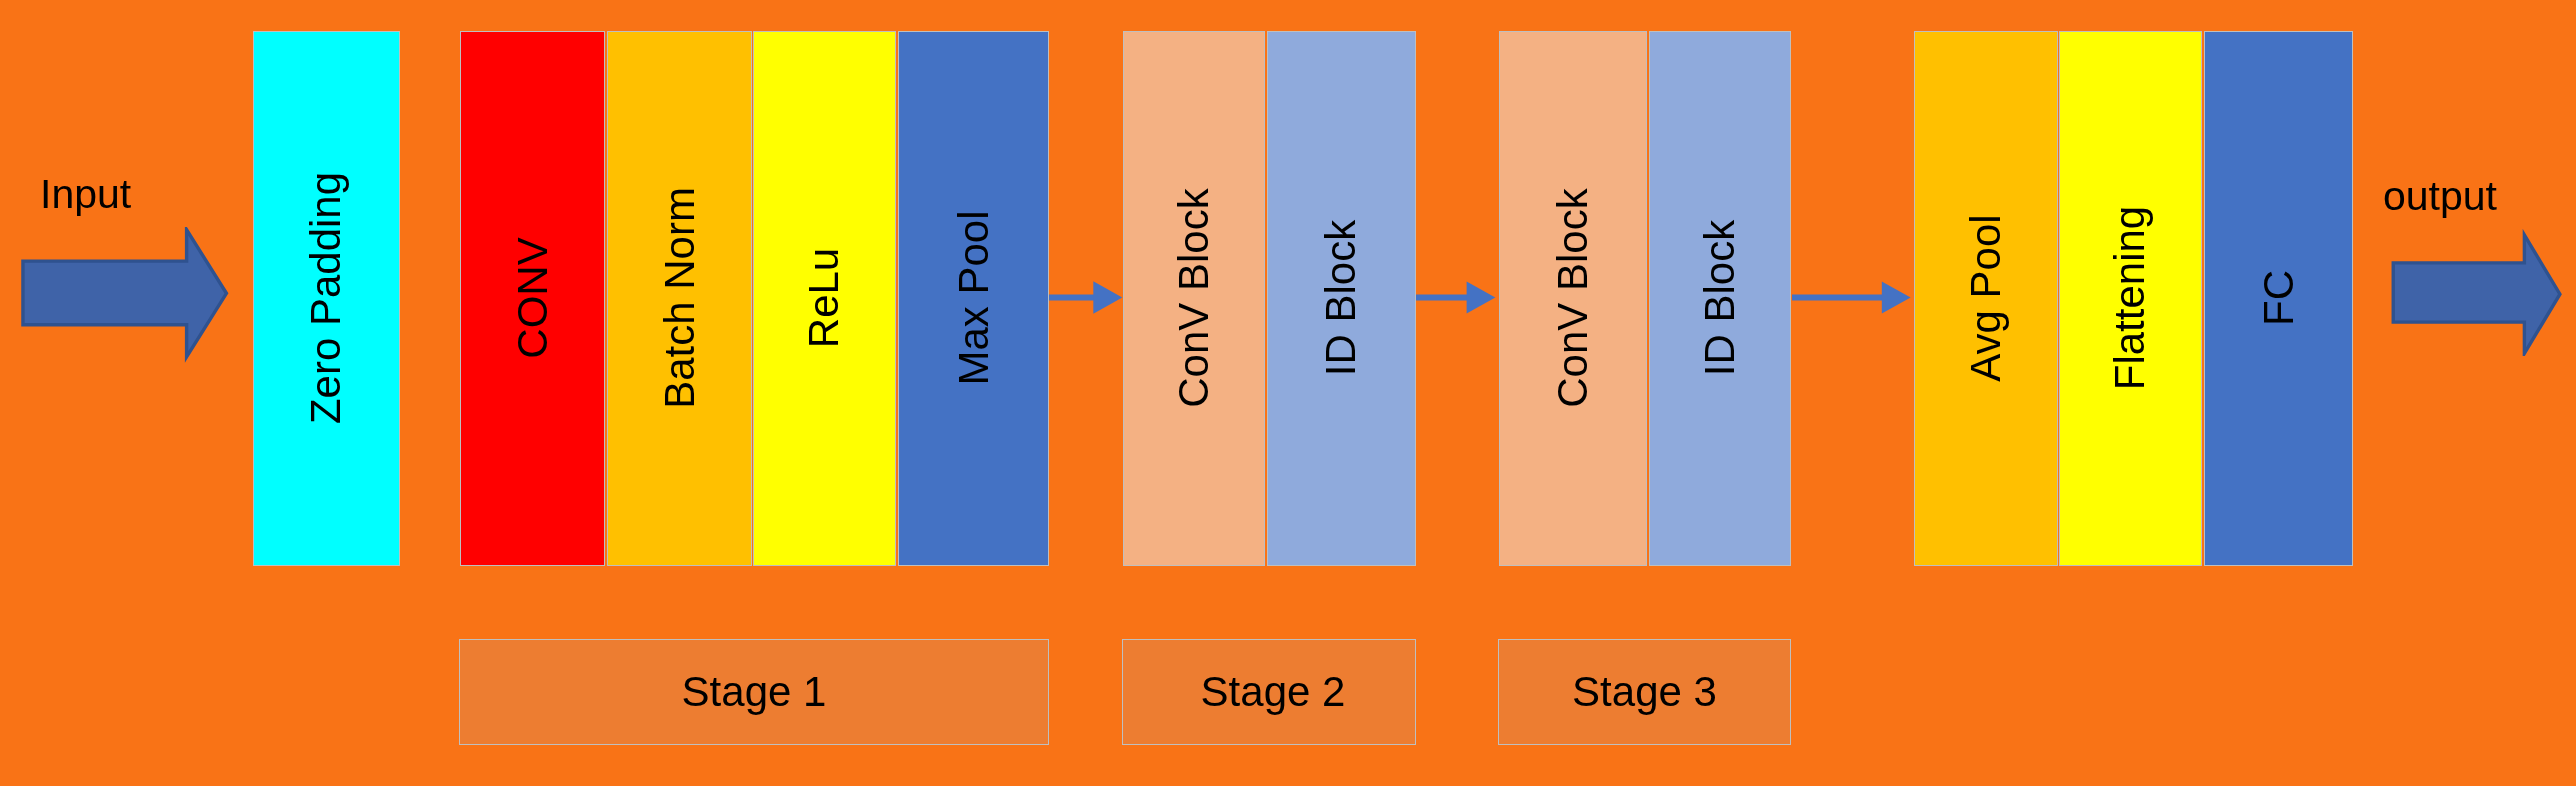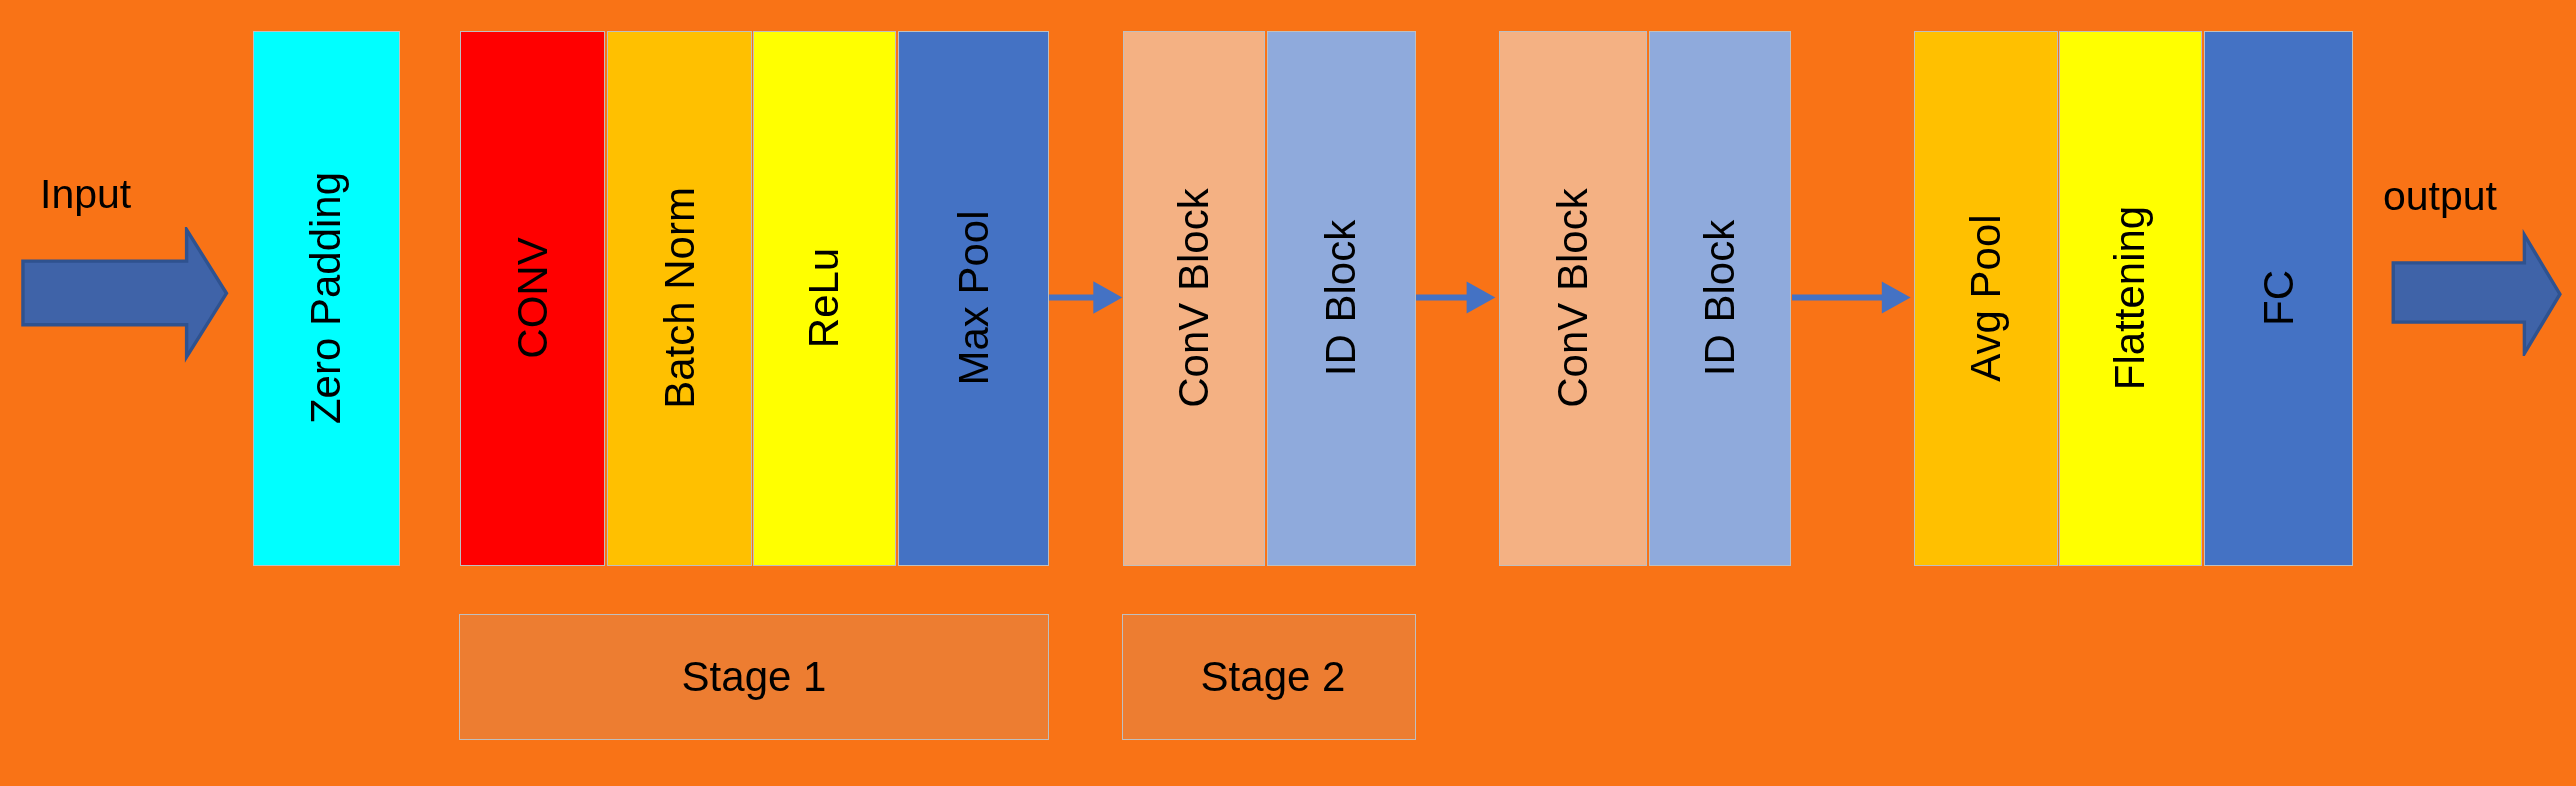--- a/index.html
+++ b/index.html
@@ -15,21 +15,21 @@
   #b-relu{left:753px;width:143px;}
   #b-max-pool{left:898px;width:151px;}
   #b-conv-block-2{left:1123px;width:142px;}
   #b-id-block-2{left:1267px;width:149px;}
   #b-conv-block-3{left:1499px;width:148px;}
   #b-id-block-3{left:1649px;width:142px;}
   #b-avg-pool{left:1914px;width:144px;}
   #b-flattening{left:2059px;width:143px;}
   #b-fc{left:2204px;width:149px;}
   
-  .stage{position:absolute;top:614px;height:126px;box-sizing:border-box;
+  .stage{position:absolute;top:639px;height:106px;box-sizing:border-box;
          border:0.8px solid #bfbfbf;display:flex;align-items:center;justify-content:center;
          font-size:42px;}
   #stage-1{left:459px;width:590px;}
   #stage-2{left:1122px;width:294px;padding-left:8px;}
   #stage-3{left:1498px;width:293px;}
   
   .flow-label{position:absolute;font-size:41px;line-height:1;}
   .input-label{left:40px;top:174px;}
   .output-label{left:2383px;top:176px;}
   
@@ -100,20 +100,23 @@
     <line x1="0" y1="24" x2="110" y2="24" stroke-width="7" stroke="#4472C4"></line>
     <polygon points="106,5 140,24 106,43" fill="#4472C4"></polygon>
   </svg>
 
   <div class="stage" id="stage-1" style="background: rgb(237, 125, 49);">
     <span>Stage 1</span>
   </div>
   <div class="stage" id="stage-2" style="background: rgb(237, 125, 49);">
     <span>Stage 2</span>
   </div>
+  <div class="stage" id="stage-3" style="background: rgb(237, 125, 49);">
+    <span>Stage 3</span>
+  </div>
 
   <div class="flow-label output-label">output</div>
   <svg class="arrow-svg output-arrow" viewBox="0 0 208 150" xmlns="http://www.w3.org/2000/svg">
     <polygon stroke-width="4" stroke-linejoin="miter" points="5,40 160,40 160,7 202,77 160,147 160,110 5,110" fill="#3F63A8" stroke="#2F528F"></polygon>
   </svg>
 
 </div>
 
 
 </body></html>

